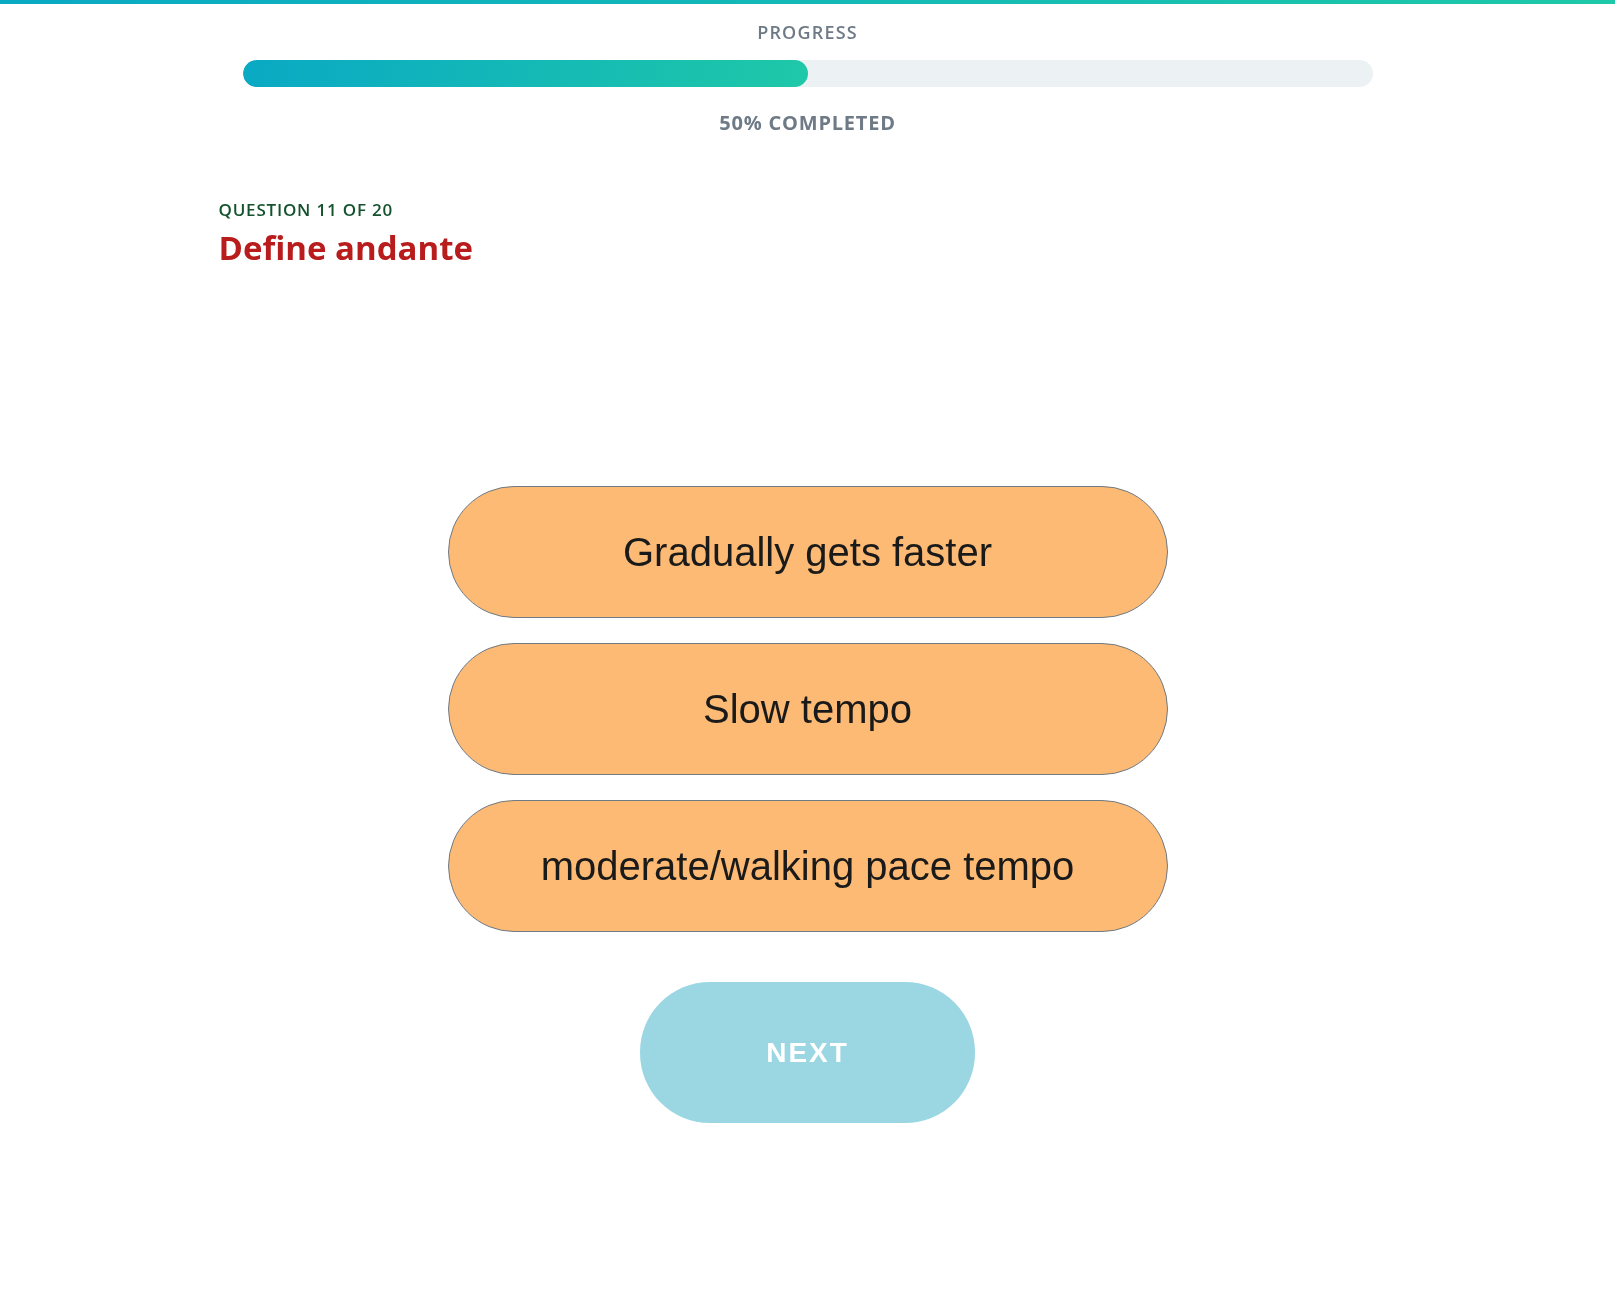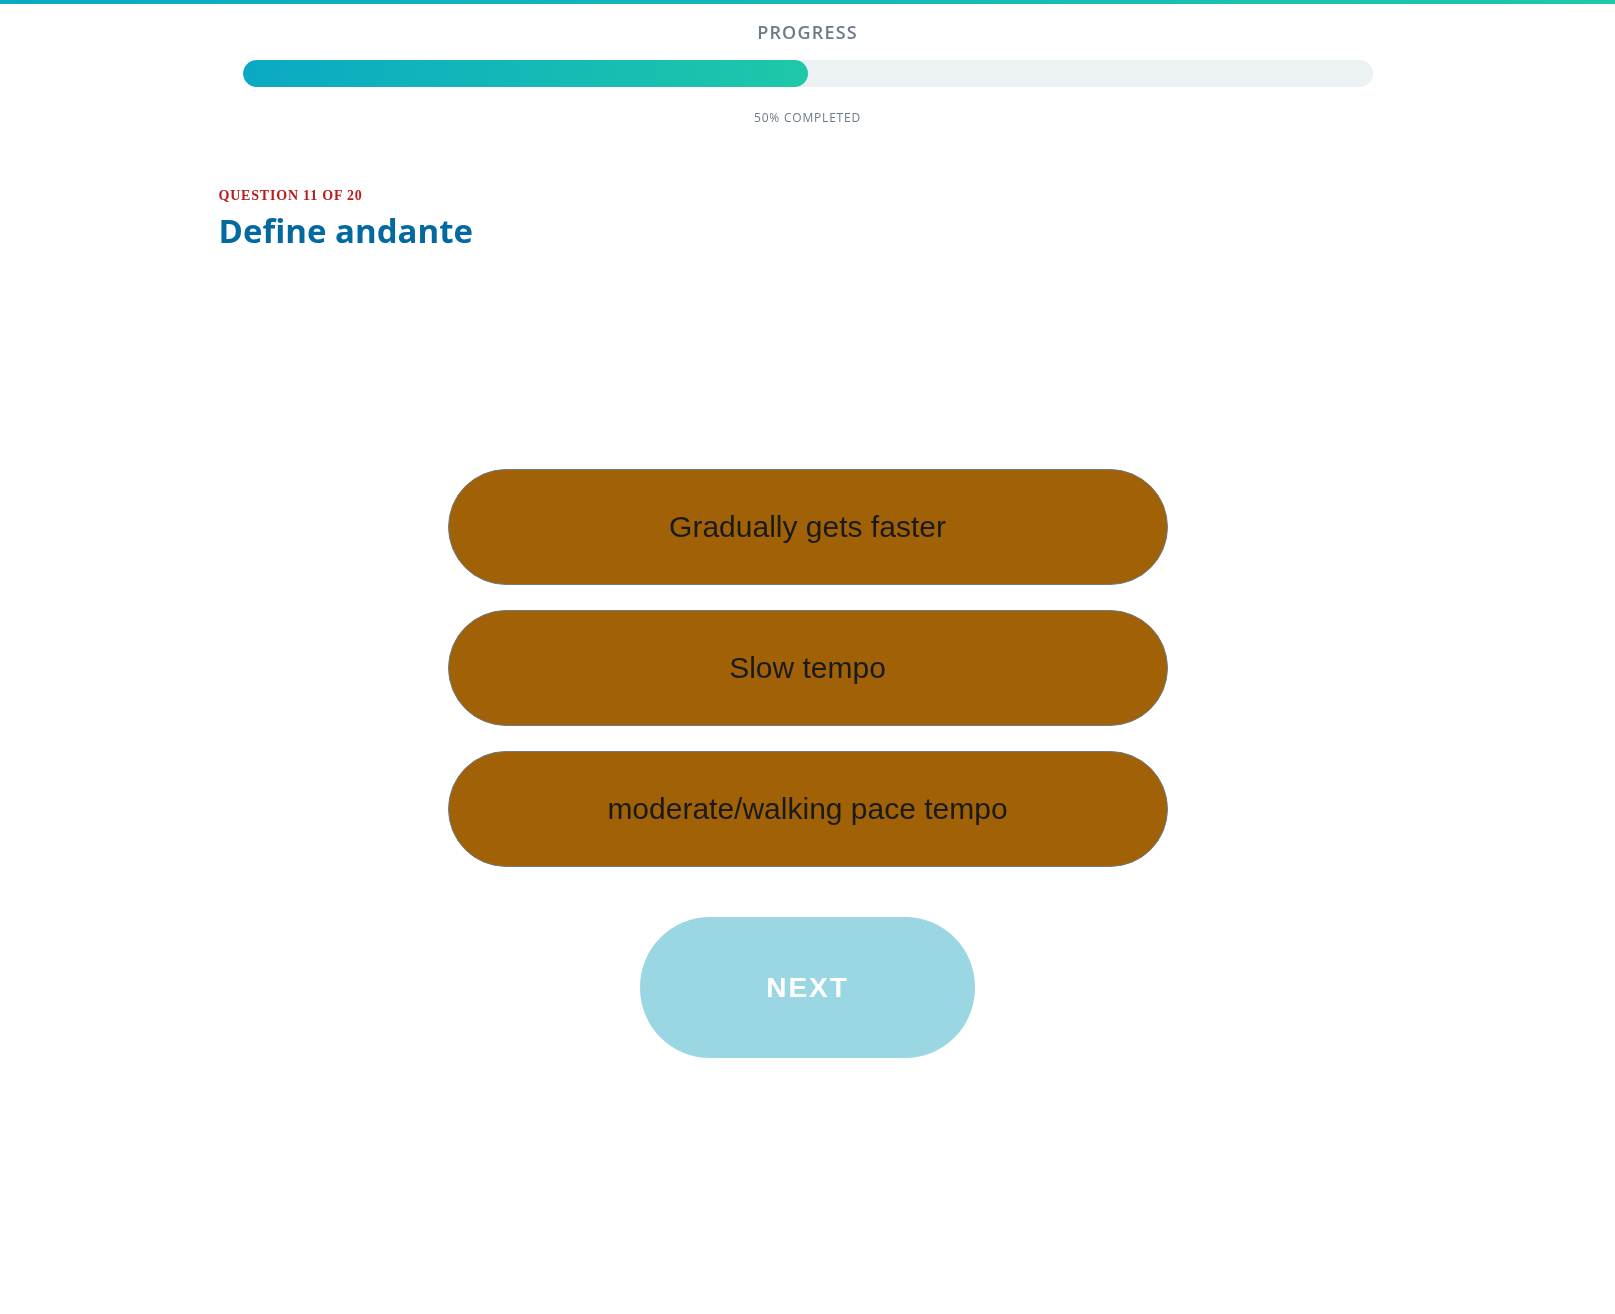--- a/index.html
+++ b/index.html
@@ -55,64 +55,63 @@
       overflow: hidden;
     }
     
     .progress-fill {
       height: 100%;
       background: linear-gradient(90deg, #0aa9c4 0%, #1ec8a8 100%);
       border-radius: 20px;
     }
     
     .progress-completed {
-      font-size: 12px;
-      font-weight: 400;
+      font-size: 20px;
+      font-weight: 700;
       color: #6e7a85;
       letter-spacing: 0.8px;
       margin-top: 22px;
     }
     
     .question-header {
       margin-top: 62px;
     }
     
     .question-count {
-      font-size: 14px;
+      font-size: 17px;
       font-weight: 600;
-      color: #b91c1c;
+      color: #14532d;
       letter-spacing: 0.8px;
       margin-bottom: 4px;
-      font-family: Liberation Serif, serif;
     }
     
     .question-text {
       font-size: 33px;
       font-weight: 700;
-      color: #0369a1;
+      color: #b91c1c;
     }
     
     .answers {
       margin-top: 216px;
       display: flex;
       flex-direction: column;
       align-items: center;
       gap: 25px;
     }
     
     .answer-option {
       width: 720px;
-      height: 116px;
+      height: 132px;
       border: 1.5px solid #6e7a85;
       border-radius: 70px;
-      background: #a16207;
+      background: #fdba74;
       display: flex;
       align-items: center;
       justify-content: center;
-      font-size: 30px;
+      font-size: 40px;
       font-weight: 400;
       color: #1a1a1a;
       cursor: pointer;
     }
     
     .next-button {
       margin: 50px auto 0 auto;
       width: 335px;
       height: 141px;
       background: #9bd6e3;

